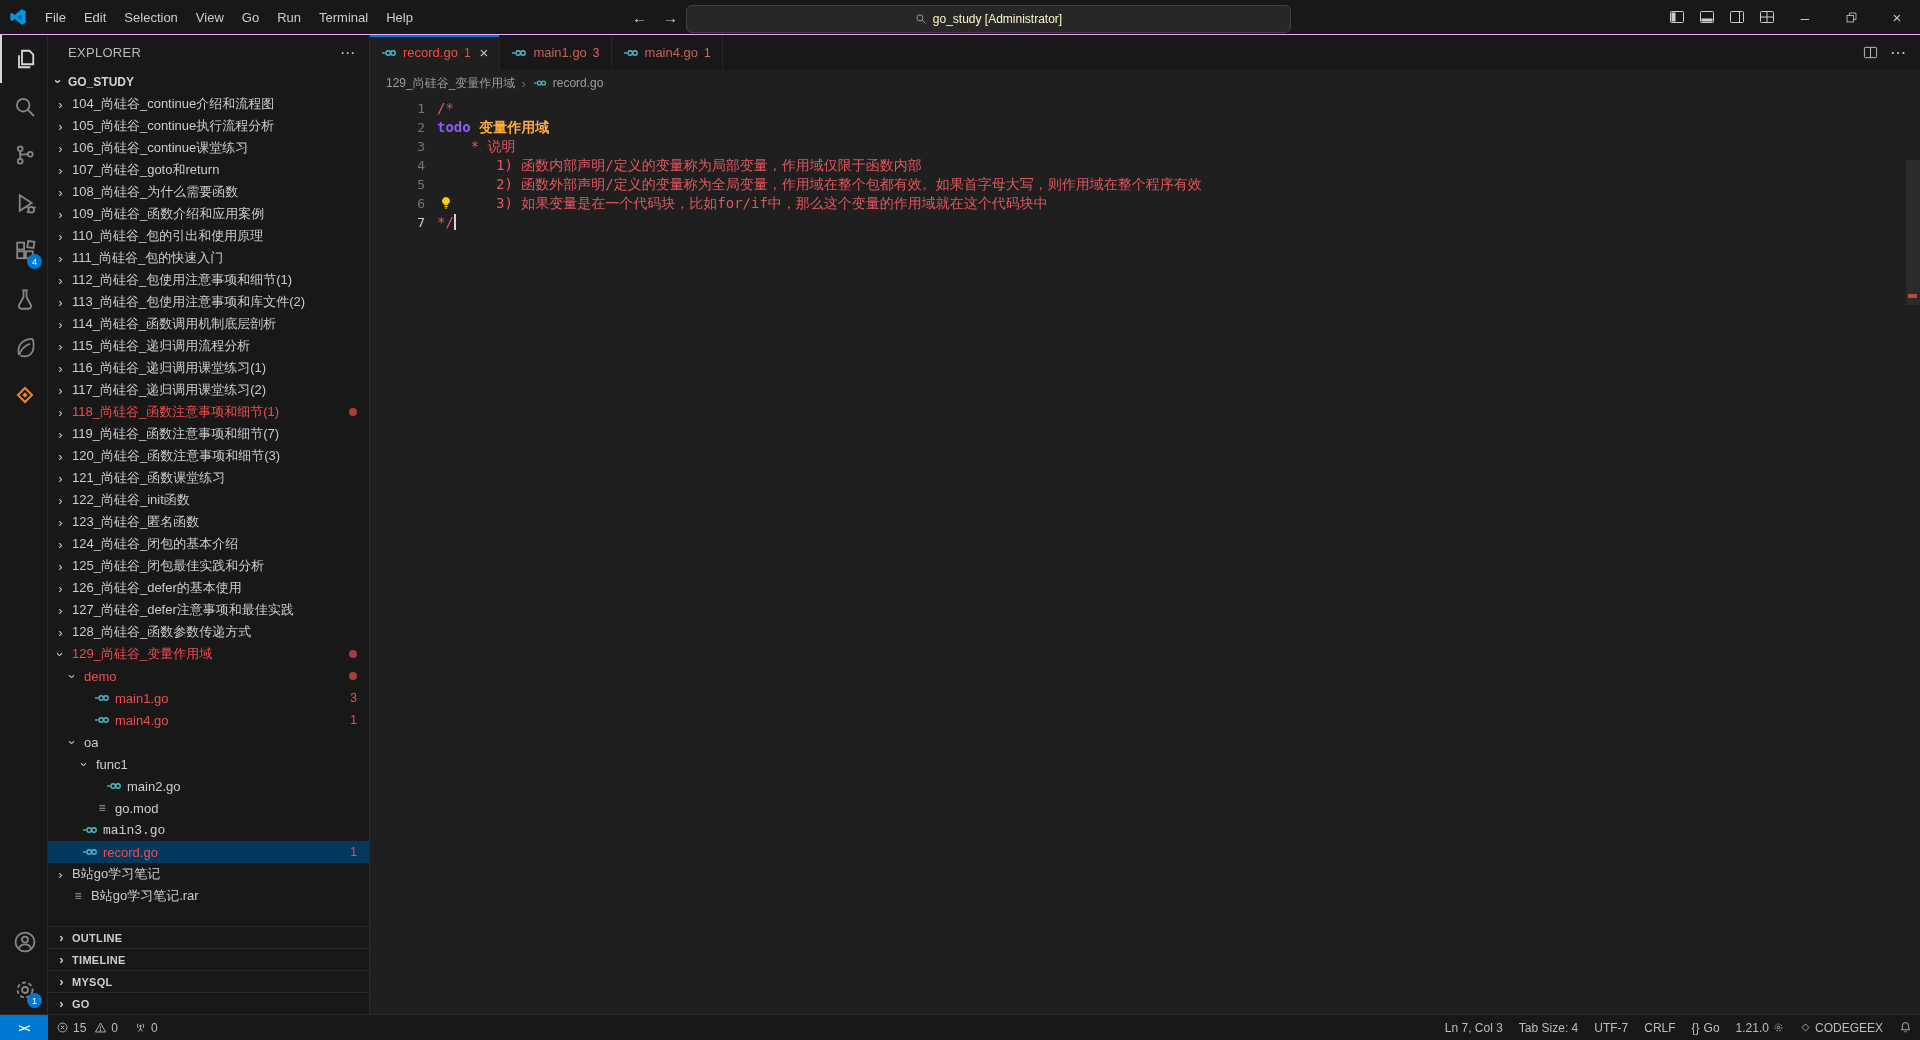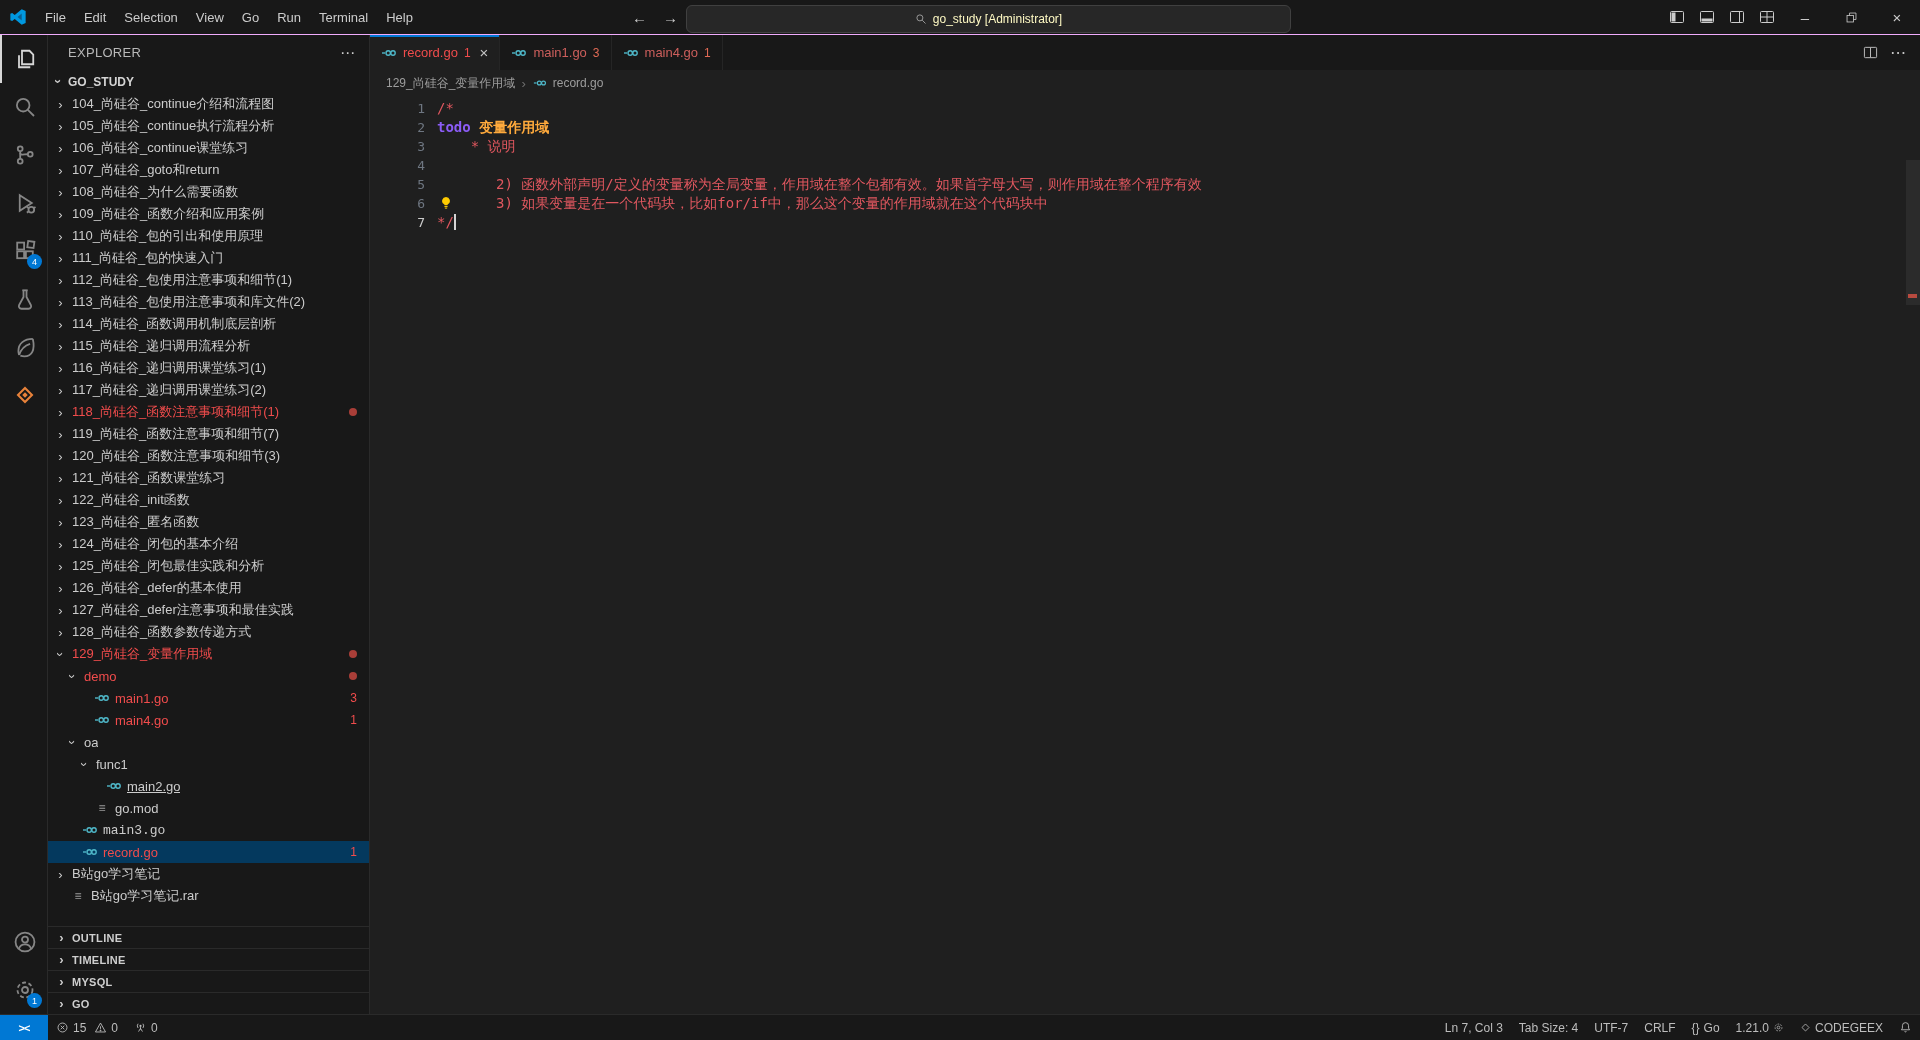--- a/index.html
+++ b/index.html
@@ -394,21 +394,21 @@
           <span class="tree-badge">1</span>
         </div>
         <div class="tree-row" style="padding-left: 18px;">
           <span class="chev open">›</span>
           <span class="tree-label">oa</span>
         </div>
         <div class="tree-row" style="padding-left: 30px;">
           <span class="chev open">›</span>
           <span class="tree-label">func1</span>
         </div>
-        <div class="tree-row" style="padding-left: 58px; text-decoration: underline;">
+        <div class="tree-row" style="padding-left: 58px;">
           <svg class="go-icon" width="16" height="16" viewBox="0 0 16 16">
             <path d="M1 8h3" stroke="#4fb8c9" stroke-width="1.4"></path>
             <circle cx="7.2" cy="8" r="2.2" fill="none" stroke="#4fb8c9" stroke-width="1.4"></circle>
             <circle cx="12" cy="8" r="2.2" fill="none" stroke="#4fb8c9" stroke-width="1.4"></circle>
           </svg>
           <span class="tree-label">main2.go</span>
         </div>
         <div class="tree-row" style="padding-left: 46px;">
           <span class="file-icon-generic">≡</span>
           <span class="tree-label">go.mod</span>
@@ -513,21 +513,21 @@
           </svg>
         <span>record.go</span>
       </span>
     </div>
 
     <div class="code-area">
       <div>
           <div class="code-line"><span class="gutter">1</span><span class="line-content"><span class="cmt">/*</span></span></div>
           <div class="code-line"><span class="gutter">2</span><span class="line-content"><span class="todo">todo</span><span class="cmt"> </span><span class="todo-title">变量作用域</span></span></div>
           <div class="code-line"><span class="gutter">3</span><span class="line-content"><span class="cmt">    * 说明</span></span></div>
-          <div class="code-line"><span class="gutter">4</span></div>
+          <div class="code-line"><span class="gutter">4</span><span class="line-content"><span class="cmt">       1) 函数内部声明/定义的变量称为局部变量，作用域仅限于函数内部</span></span></div>
           <div class="code-line"><span class="gutter">5</span><span class="line-content"><span class="cmt">       2) 函数外部声明/定义的变量称为全局变量，作用域在整个包都有效。如果首字母大写，则作用域在整个程序有效</span></span></div>
           <div class="code-line"><span class="gutter">6</span><span class="line-content"><span class="bulb"><svg width="14" height="14" viewBox="0 0 16 16">
                   <path d="M8 1a4.5 4.5 0 0 0-2.5 8.2c.5.4.8.9.9 1.5h3.2c.1-.6.4-1.1.9-1.5A4.5 4.5 0 0 0 8 1z" fill="#ffcc00"></path>
                   <rect x="6.2" y="11.5" width="3.6" height="1.2" fill="#ffcc00"></rect>
                   <rect x="6.7" y="13.3" width="2.6" height="1.1" fill="#ffcc00"></rect>
                 </svg></span><span class="cmt">       3) 如果变量是在一个代码块，比如for/if中，那么这个变量的作用域就在这个代码块中</span></span></div>
           <div class="code-line"><span class="gutter active">7</span><span class="line-content"><span class="cmt">*/</span><span class="cursor"></span></span></div>
         </div>
       <div class="overview">
         <div class="ov-thumb"></div>

